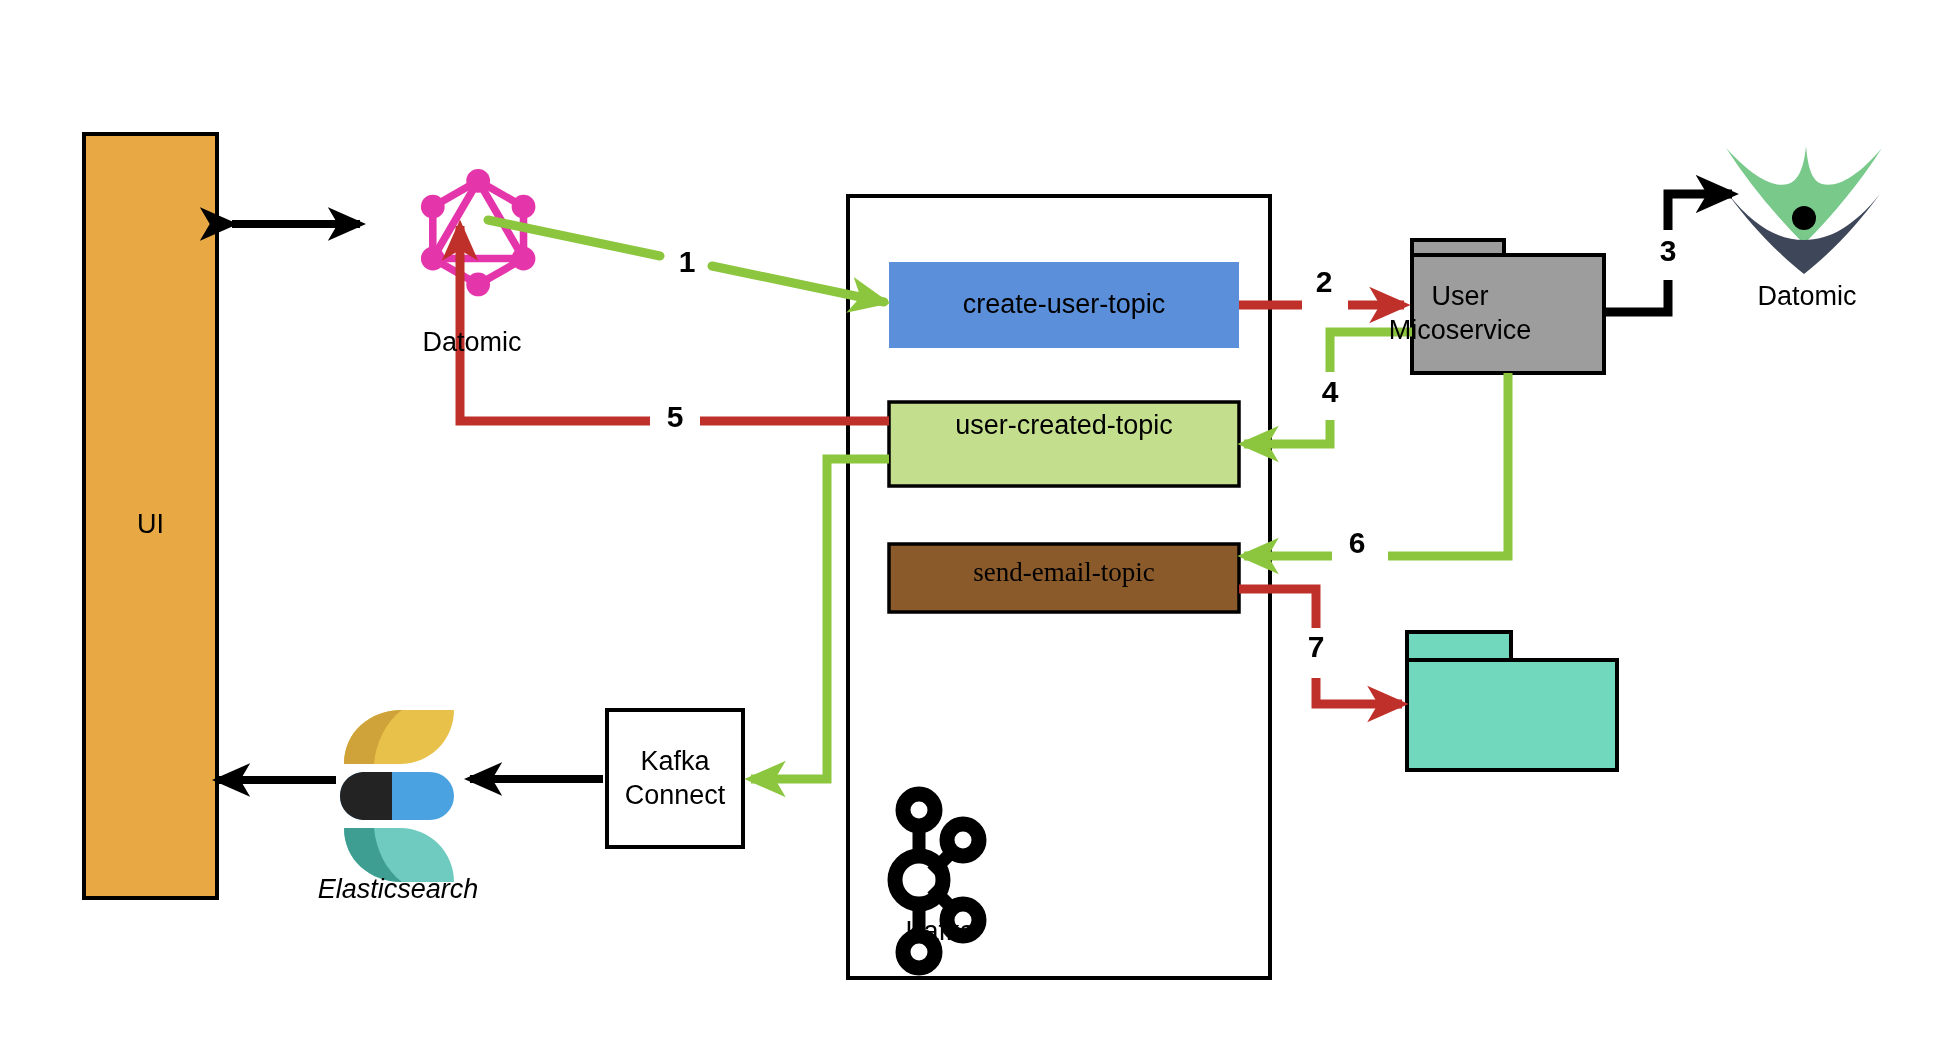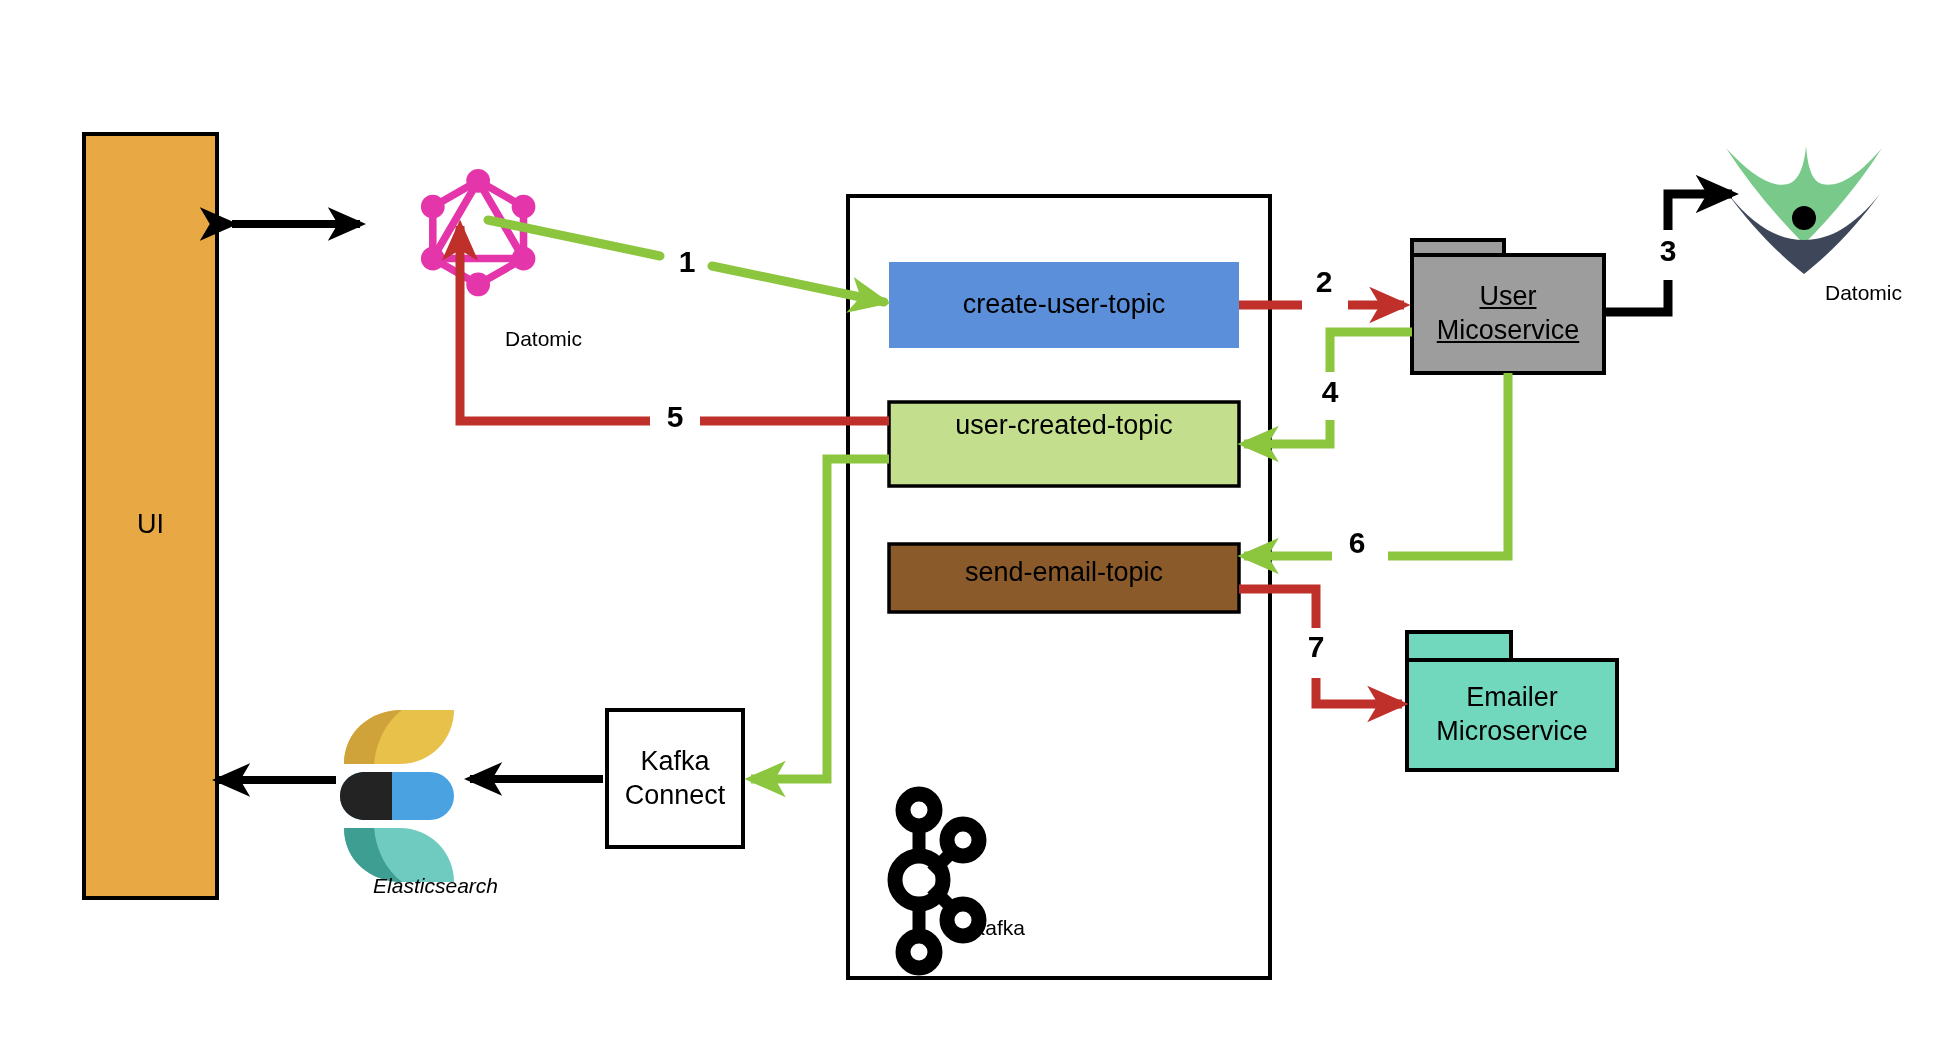--- a/index.html
+++ b/index.html
@@ -32,22 +32,22 @@
     text-align: center;
     color: #000000;
     font-size: 27px;
     line-height: 1.25;
     pointer-events: none;
     white-space: pre-line;
   }
   .free-label {
     position: absolute;
     color: #000000;
-    font-size: 21px;
-    text-align: right;
+    font-size: 27px;
+    text-align: center;
     white-space: nowrap;
   }
   .num-label {
     position: absolute;
     color: #000000;
     font-size: 30px;
     font-weight: 600;
     text-align: center;
   }
 </style>
@@ -184,28 +184,26 @@
 
     <line x1="336" y1="780" x2="218" y2="780" stroke="#000000" stroke-width="8" marker-end="url(#ah-black)"></line>
   </svg>
 
   <div class="box-label" style="left:84px; top:485px; width:133px; height:40px;margin-top:20px;">UI</div>
 
   <div class="free-label" style="left:362px; top:327px; width:220px;">Datomic</div>
 
   <div class="box-label" style="left:889px; top:262px; width:350px; height:86px;">create-user-topic</div>
   <div class="box-label" style="left:889px; top:384px; width:350px; height:84px;">user-created-topic</div>
-  <div class="box-label" style="left:889px; top:544px; width:350px; height:57px;">send-email-topic</div>
+  <div class="box-label" style="left:889px; top:544px; width:350px; height:57px;font-family:Liberation Serif, serif;">send-email-topic</div>
 
   <div class="free-label" style="left:855px; top:916px; width:170px;">Kafka</div>
 
-  <div class="box-label" style="left:1412px; top:255px; width:192px; height:118px;text-decoration:underline;">User
+  <div class="box-label" style="left:1364px; top:255px; width:192px; height:118px;">User
 Micoservice</div>
-  <div class="box-label" style="left:1407px; top:660px; width:210px; height:110px;">Emailer
-Microservice</div>
 
   <div class="free-label" style="left:1712px; top:281px; width:190px;">Datomic</div>
 
   <div class="free-label" style="left:298px; top:874px; width:200px;font-style:italic;">Elasticsearch</div>
 
   <div class="box-label" style="left:607px; top:710px; width:136px; height:137px;">Kafka
 Connect</div>
 
   <div class="num-label" style="left:669px; top:245px; width:36px;">1</div>
   <div class="num-label" style="left:1306px; top:265px; width:36px;">2</div>

